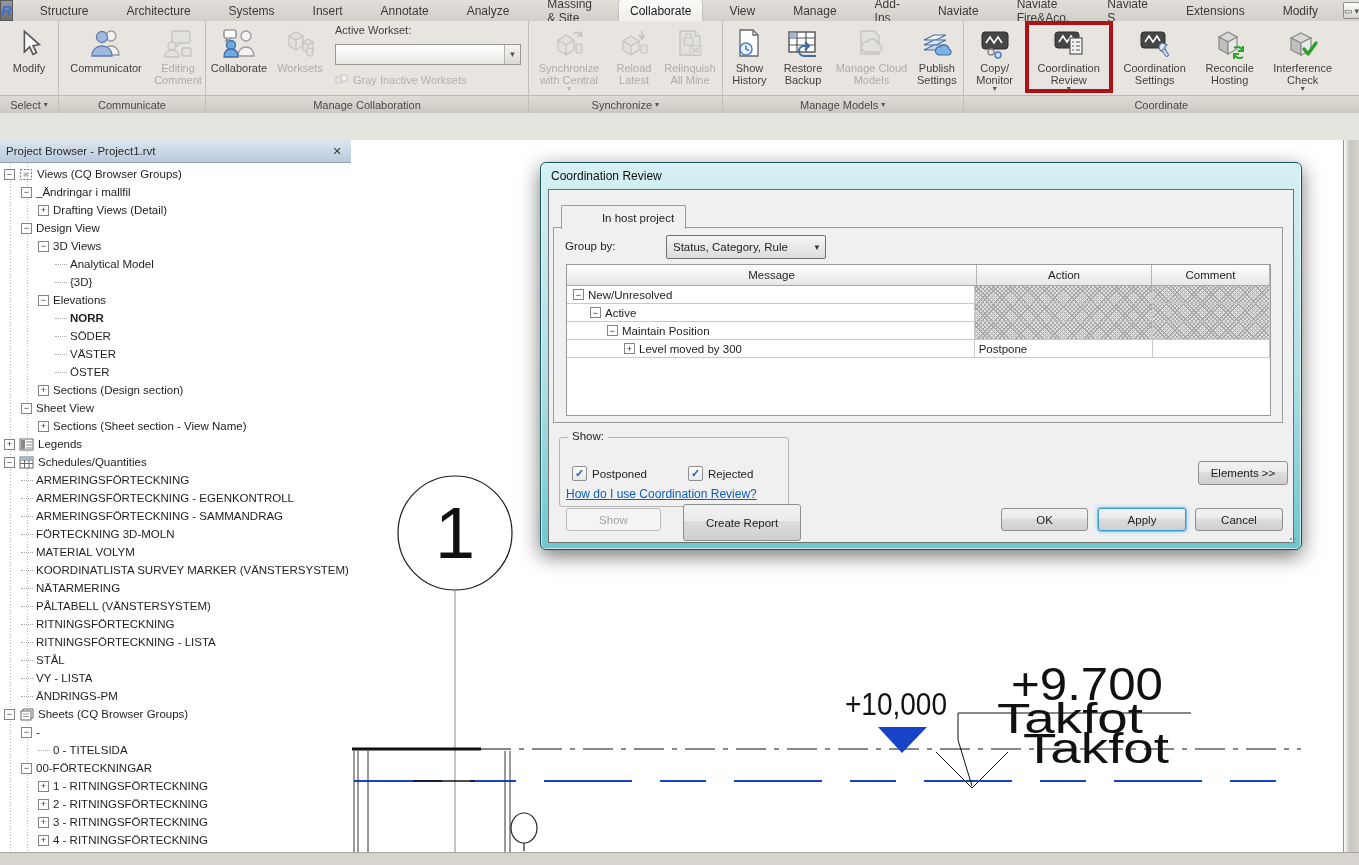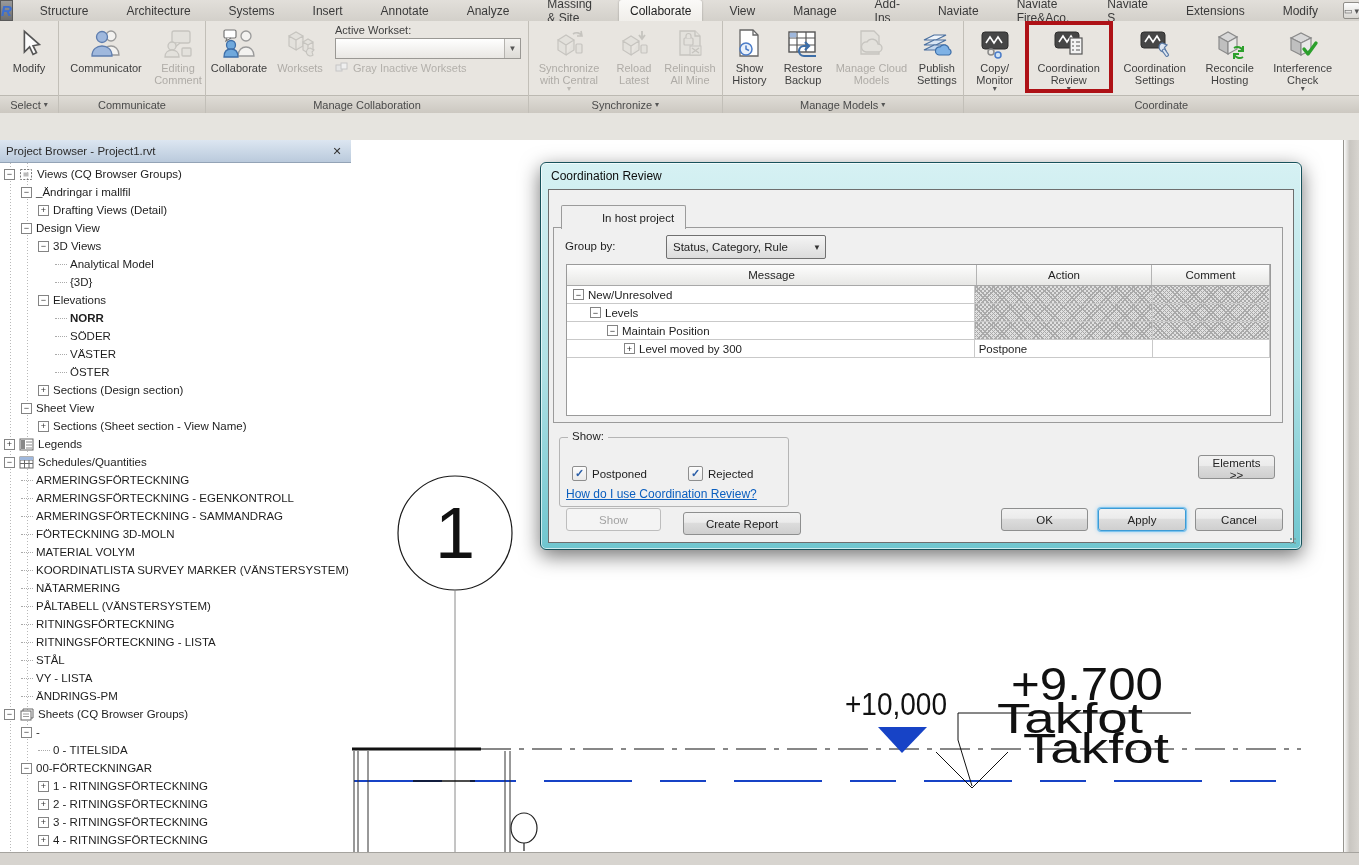--- a/index.html
+++ b/index.html
@@ -28,21 +28,21 @@
   .rbtn{display:flex;flex-direction:column;align-items:center;justify-content:flex-start;
     padding-top:4px;cursor:default;position:relative;}
   .rbtn .ric{height:36px;display:flex;align-items:center;justify-content:center;}
   .rlbl{font-size:11px;line-height:12px;text-align:center;color:#3F3F3F;}
   .rbtn.dis .rlbl{color:#AFACA7;}
   .rbtn.dis svg *{stroke:#C6C4BF !important;fill:#E3E1DC !important;}
   .darrow{font-size:8px;color:#555;line-height:6px;}
   .rbtn.dis .darrow{color:#BDBAB5;}
   .redbox::after{content:"";position:absolute;inset:-1px 0 2px 0;border:4px solid #AE1116;pointer-events:none;}
   
-  .mccol{display:flex;flex-direction:column;padding:2px 6px 0 6px;gap:2px;}
+  .mccol{display:flex;flex-direction:column;padding:2px 6px 0 6px;gap:8px;}
   .mclabel{font-size:11px;color:#3F3F3F;}
   .combo{height:19px;border:1px solid #9a9894;background:linear-gradient(#ffffff,#E9E7E3);
     display:flex;align-items:center;justify-content:flex-end;}
   .combo .cbtn{width:15px;height:100%;border-left:1px solid #b5b3af;font-size:8px;color:#555;
     display:flex;align-items:center;justify-content:center;background:linear-gradient(#f4f3f1,#dddbd6);}
   .grayrow{display:flex;align-items:center;gap:4px;font-size:11px;color:#B3B0AB;}
   
   #optionsbar{position:absolute;left:0;top:113px;width:1359px;height:27px;background:#E6E4DF;
     border-bottom:1px solid #9E9C97;}
   
@@ -684,21 +684,21 @@
           <span class="gexp">−</span>
           <span>New/Unresolved</span>
         </div>
       <div class="gc cact hatch"></div>
         <div class="gc ccom hatch"></div>
     </div>
     <div class="grow">
       <div class="gc cmsg">
           <span class="sp" style="width:23px"></span>
           <span class="gexp">−</span>
-          <span>Levels</span>
+          <span>Active</span>
         </div>
       <div class="gc cact hatch"></div>
         <div class="gc ccom hatch"></div>
     </div>
     <div class="grow">
       <div class="gc cmsg">
           <span class="sp" style="width:40px"></span>
           <span class="gexp">−</span>
           <span>Maintain Position</span>
         </div>
@@ -721,22 +721,22 @@
     <span class="chk" style="left:12px;top:28px">
       <span class="box">✓</span>
       <span>Postponed</span>
     </span>
     <span class="chk" style="left:128px;top:28px">
       <span class="box">✓</span>
       <span>Rejected</span>
     </span>
   </div>
 
-  <button class="winbtn" style="left:657px;top:292px;width:77px">Elements &gt;&gt;</button>
+  <button class="winbtn" style="left:657px;top:298px;width:90px">Elements &gt;&gt;</button>
   <span id="dlink" class="dabs">How do I use Coordination Review?</span>
 
   <button class="winbtn disb" style="left:25px;top:345px;width:95px;height:23px">Show</button>
-  <button class="winbtn" style="left:142px;top:349px;width:118px;height:23px">Create Report</button>
+  <button class="winbtn" style="left:142px;top:341px;width:118px;height:37px">Create Report</button>
   <button class="winbtn" style="left:460px;top:345px;width:87px;height:23px">OK</button>
   <button class="winbtn focus" style="left:557px;top:345px;width:88px;height:23px">Apply</button>
   <button class="winbtn" style="left:654px;top:345px;width:88px;height:23px">Cancel</button>
   <div id="grip" class="dabs"></div>
 </div>
 
 </body></html>

